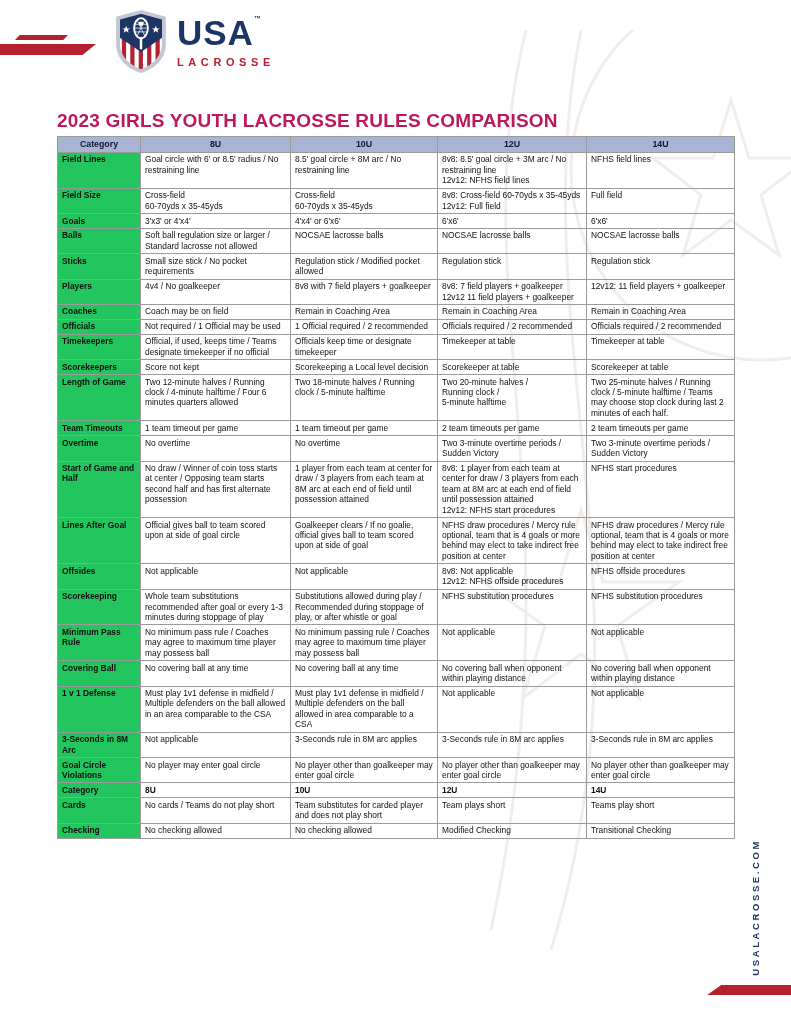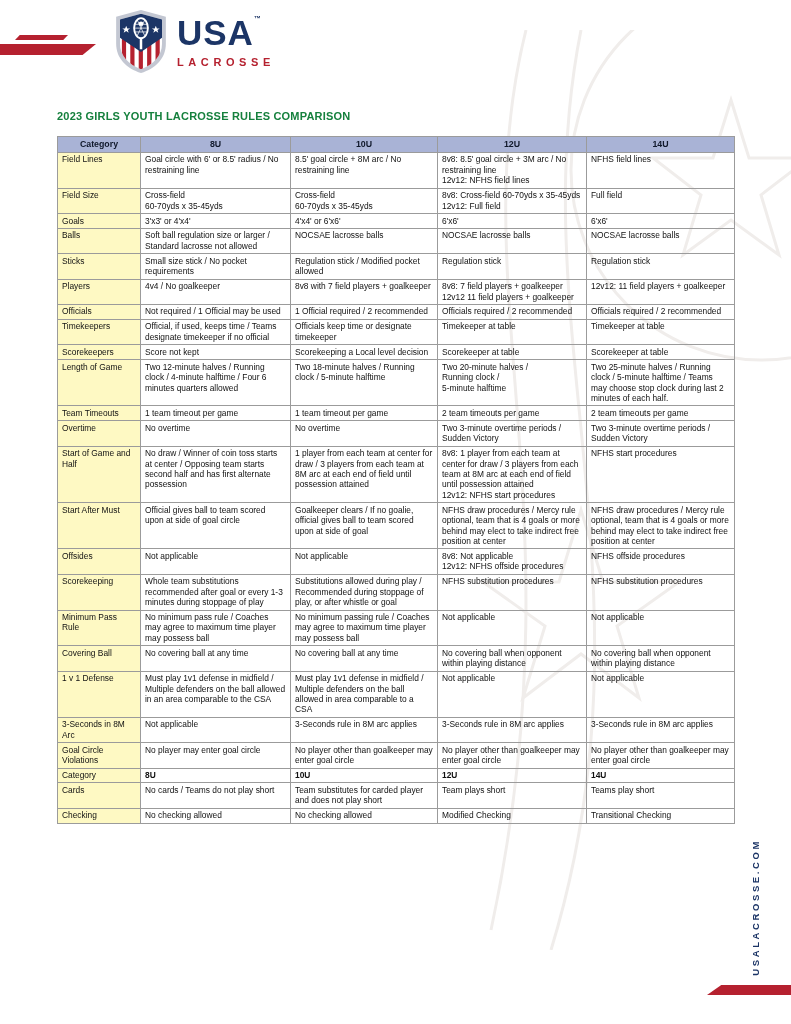--- a/index.html
+++ b/index.html
@@ -17,33 +17,33 @@
   .logo svg{display:block;}
   .logo-text{margin-left:7px;}
   .logo-usa{font-size:35px;font-weight:bold;color:#1c3566;letter-spacing:1px;line-height:1;}
   .logo-tm{font-size:7px;vertical-align:top;color:#1c3566;font-weight:bold;}
   .logo-lax{font-size:11px;font-weight:bold;color:#b5212f;letter-spacing:4.6px;margin-top:6px;}
 
   
   .watermark{position:absolute;right:0;top:30px;pointer-events:none;}
 
   
-  .title{position:absolute;left:57px;top:110px;font-size:11px;font-weight:bold;color:#15803d;
+  .title{position:absolute;left:57px;top:110px;font-size:19px;font-weight:bold;color:#be185d;
          letter-spacing:.2px;}
 
   
   table.rules{position:absolute;left:57px;top:136px;width:677px;border-collapse:collapse;
               table-layout:fixed;font-size:8.4px;line-height:1.24;}
   table.rules col.c0{width:83px;} table.rules col.c1{width:150px;}
   table.rules col.c2{width:147px;} table.rules col.c3{width:149px;} table.rules col.c4{width:148px;}
   table.rules th, table.rules td{border:1px solid #9b9b9b;vertical-align:top;
               padding:1.5px 4px 2px 4px;white-space:pre-line;}
   table.rules thead th{background:#a9b3d6;color:#10182b;text-align:center;font-size:8.8px;
               font-weight:bold;padding:2px 2px;}
-  td.label-cell{background:#fef9c3;font-weight:normal;}
+  td.label-cell{background:#22c55e;font-weight:bold;}
   tr.subheader td.data-cell{font-weight:bold;}
 
   
   .site-vertical{position:absolute;right:30px;bottom:48px;writing-mode:vertical-rl;
                  transform:rotate(180deg);font-size:9.5px;font-weight:bold;color:#1c3566;
                  letter-spacing:2.6px;}
 
   
   .footer-bar{position:absolute;right:0;top:985px;width:84px;height:10px;background:#b5212f;
               clip-path:polygon(17% 0,100% 0,100% 100%,0 100%);}
@@ -165,20 +165,27 @@
         </tr>
         <tr>
           <td class="label-cell">Players</td>
           <td class="data-cell">4v4 / No goalkeeper</td>
           <td class="data-cell">8v8 with 7 field players + goalkeeper</td>
           <td class="data-cell">8v8: 7 field players + goalkeeper
 12v12 11 field players + goalkeeper</td>
           <td class="data-cell">12v12: 11 field players + goalkeeper</td>
         </tr>
         <tr>
+          <td class="label-cell">Coaches</td>
+          <td class="data-cell">Coach may be on field</td>
+          <td class="data-cell">Remain in Coaching Area</td>
+          <td class="data-cell">Remain in Coaching Area</td>
+          <td class="data-cell">Remain in Coaching Area</td>
+        </tr>
+        <tr>
           <td class="label-cell">Officials</td>
           <td class="data-cell">Not required / 1 Official may be used</td>
           <td class="data-cell">1 Official required / 2 recommended</td>
           <td class="data-cell">Officials required / 2 recommended</td>
           <td class="data-cell">Officials required / 2 recommended</td>
         </tr>
         <tr>
           <td class="label-cell">Timekeepers</td>
           <td class="data-cell">Official, if used, keeps time / Teams designate timekeeper if no official</td>
           <td class="data-cell">Officials keep time or designate timekeeper</td>
@@ -217,21 +224,21 @@
         </tr>
         <tr>
           <td class="label-cell">Start of Game and Half</td>
           <td class="data-cell">No draw / Winner of coin toss starts at center / Opposing team starts second half and has first alternate possession</td>
           <td class="data-cell">1 player from each team at center for draw / 3 players from each team at 8M arc at each end of field until possession attained</td>
           <td class="data-cell">8v8: 1 player from each team at center for draw / 3 players from each team at 8M arc at each end of field until possession attained
 12v12: NFHS start procedures</td>
           <td class="data-cell">NFHS start procedures</td>
         </tr>
         <tr>
-          <td class="label-cell">Start After Must</td>
+          <td class="label-cell">Lines After Goal</td>
           <td class="data-cell">Official gives ball to team scored upon at side of goal circle</td>
           <td class="data-cell">Goalkeeper clears / If no goalie, official gives ball to team scored upon at side of goal</td>
           <td class="data-cell">NFHS draw procedures / Mercy rule optional, team that is 4 goals or more behind may elect to take indirect free position at center</td>
           <td class="data-cell">NFHS draw procedures / Mercy rule optional, team that is 4 goals or more behind may elect to take indirect free position at center</td>
         </tr>
         <tr>
           <td class="label-cell">Offsides</td>
           <td class="data-cell">Not applicable</td>
           <td class="data-cell">Not applicable</td>
           <td class="data-cell">8v8: Not applicable

